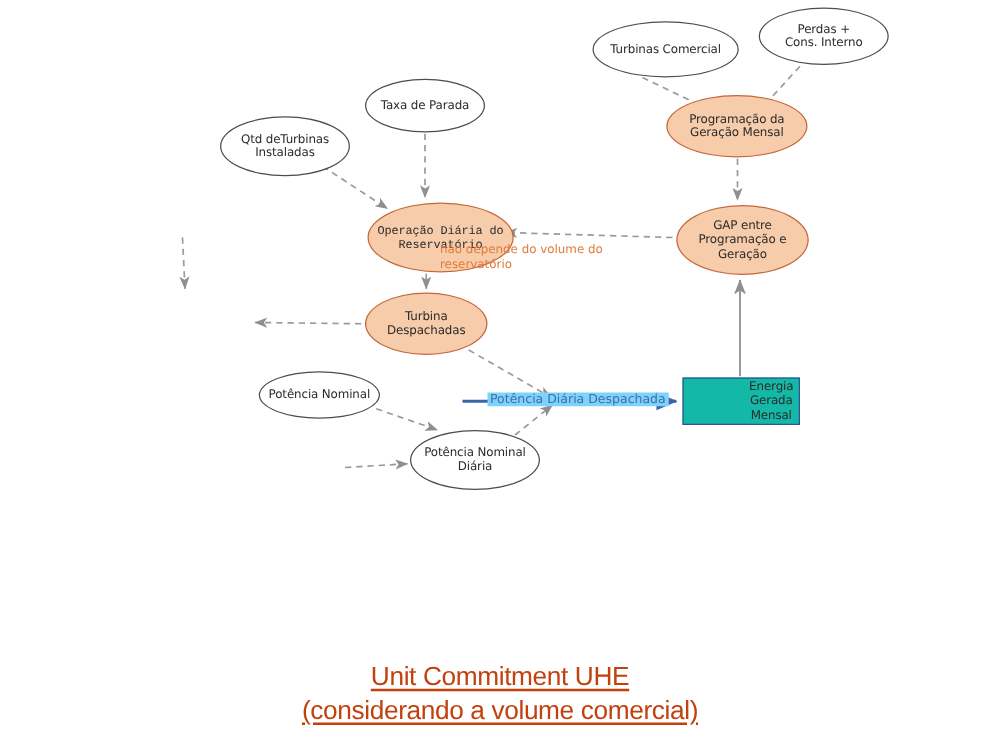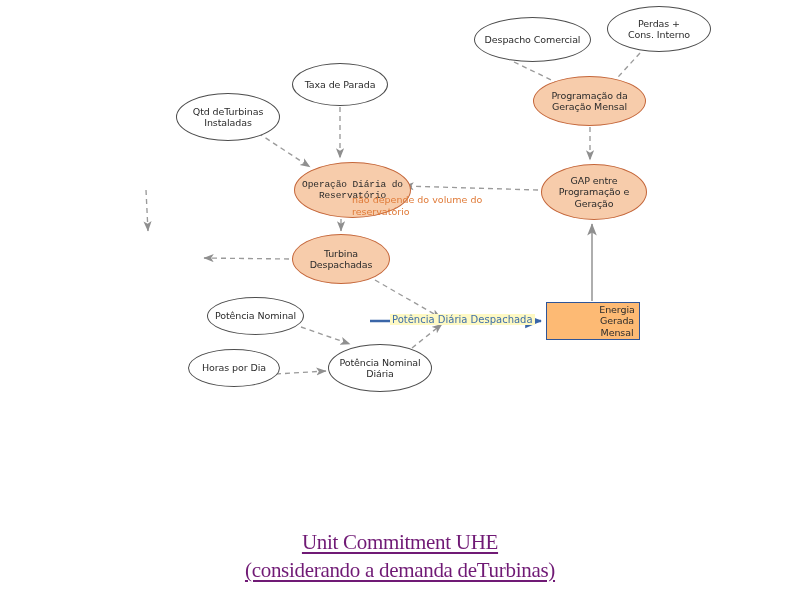--- a/index.html
+++ b/index.html
@@ -50,21 +50,21 @@
   }
   .ell-white {
     background: #ffffff;
     border: 1.3px solid #4d4d4d;
   }
   .ell-orange {
     background: #f7ccab;
     border: 1.3px solid #c4663a;
   }
   .rect-blue {
-    background: #fdba74;
+    background: #14b8a6;
     border: 1.6px solid #2f5597;
     border-radius: 0;
     padding-left: 48px;
   }
   .note {
     position: absolute;
     color: #e07b39;
     font-size: 9.5px;
     line-height: 1.25;
     z-index: 6;
@@ -84,24 +84,24 @@
     position: absolute;
     left: 0;
     right: 0;
     top: 530px;
     text-align: center;
     z-index: 8;
   }
   #title-block .t-line {
     display: inline-block;
     font-size: 21px;
-    color: #701a75;
+    color: #c2410c;
     text-decoration: underline;
     text-underline-offset: 3px;
-    font-family: Liberation Serif, serif;
+    font-family: Liberation Sans, sans-serif;
     letter-spacing: -0.3px;
     white-space: nowrap;
   }
   #title-block .t-line.l2 {
     margin-top: 3px;
   }
 </style>
 </head>
 <body>
 
@@ -137,24 +137,24 @@
     </g>
 
     <path d="M 592 301 L 592 224" stroke="#9a9a9a" fill="none" stroke-width="1.6" marker-end="url(#ah-gray-solid)"></path>
 
     <path d="M 370 321 L 541 321" stroke="#3a66a8" fill="none" stroke-width="2.4" marker-end="url(#ah-blue)"></path>
   </svg>
 
   <div class="note" style="left:352px; top:146px; width:150px;">não depende do volume do
 reservatório</div>
 
-  <div class="legend-label" style="left:390px; top:314px; background:#fef9c3; padding:0 2px;">Potência Diária Despachada</div>
+  <div class="legend-label" style="left:390px; top:314px; background:#7dd3fc; padding:0 2px;">Potência Diária Despachada</div>
 
   <div class="node ellipse ell-white" style="left:474px; top:17px; width:117px; height:45px; font-size:9.5px;">
-    <span class="lbl">Despacho Comercial</span>
+    <span class="lbl">Turbinas Comercial</span>
   </div>
 
   <div class="node ellipse ell-white" style="left:607px; top:6px; width:104px; height:46px; font-size:9.5px;">
     <span class="lbl">Perdas +
 Cons. Interno</span>
   </div>
 
   <div class="node ellipse ell-orange" style="left:541px; top:164px; width:106px; height:56px; font-size:9.5px;">
     <span class="lbl">GAP entre
 Programação e
@@ -184,33 +184,30 @@
 
   <div class="node ellipse ell-orange" style="left:292px; top:234px; width:98px; height:50px; font-size:9.5px;">
     <span class="lbl">Turbina
 Despachadas</span>
   </div>
 
   <div class="node ellipse ell-white" style="left:207px; top:297px; width:97px; height:38px; font-size:9.5px;">
     <span class="lbl">Potência Nominal</span>
   </div>
 
-  <div class="node ellipse ell-white" style="left:188px; top:349px; width:92px; height:38px; font-size:9.5px;">
-    <span class="lbl">Horas por Dia</span>
-  </div>
 
   <div class="node ellipse ell-white" style="left:328px; top:344px; width:104px; height:48px; font-size:9.5px;">
     <span class="lbl">Potência Nominal
 Diária</span>
   </div>
 
   <div class="node rect-blue" style="left:546px; top:302px; width:94px; height:38px; font-size:9.5px;">
     <span class="lbl">Energia Gerada
 Mensal</span>
   </div>
 
   <div id="title-block">
     <div class="t-line l1">Unit Commitment UHE</div>
     <br>
-    <div class="t-line l2">(considerando a demanda deTurbinas)</div>
+    <div class="t-line l2">(considerando a volume comercial)</div>
   </div>
 
 </div>
 
 </body></html>

